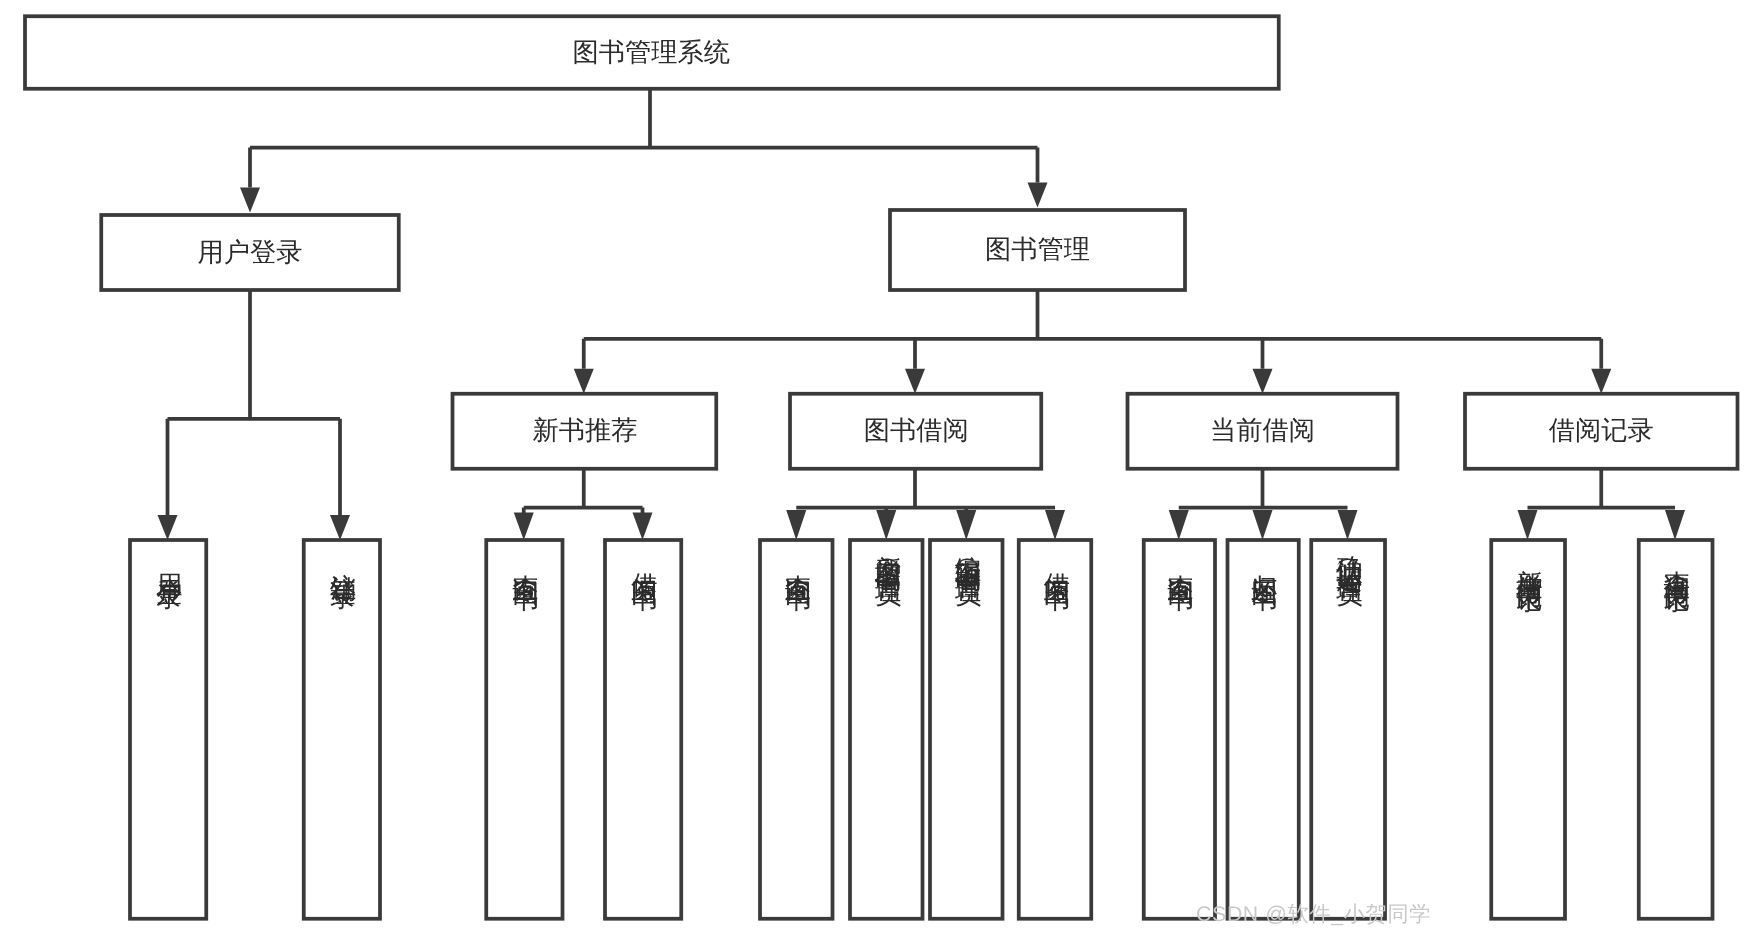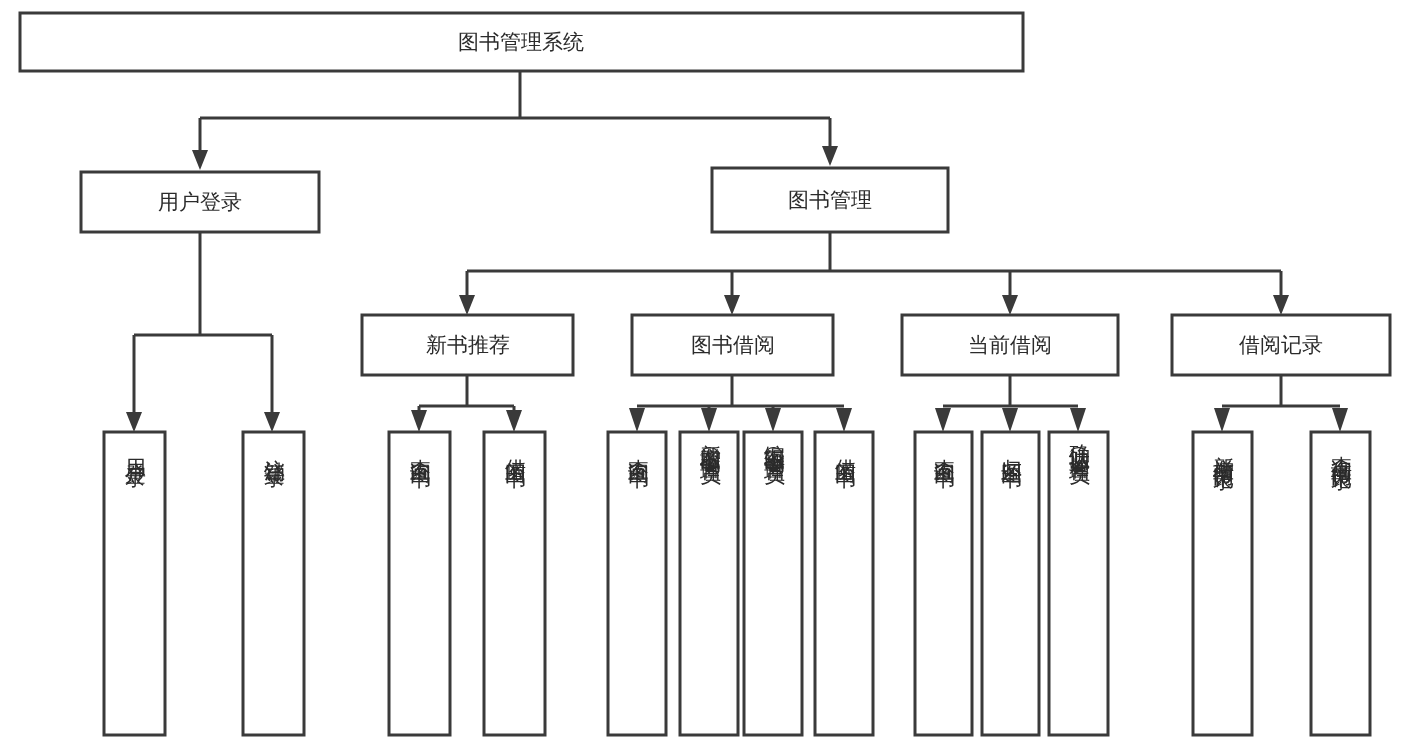--- a/index.html
+++ b/index.html
@@ -181,13 +181,14 @@
       <rect class="node-rect" x="1193" y="432" width="59" height="303"></rect>
       <text class="node-label label-v" x="1222" y="448" dominant-baseline="hanging">新增借阅记录</text>
     </g>
     <g>
       <rect class="node-rect" x="1311" y="432" width="59" height="303"></rect>
       <text class="node-label label-v" x="1340" y="448" dominant-baseline="hanging">查询借阅记录</text>
     </g>
 
   </svg>
 
+  <div class="watermark">CSDN @软件_小贺同学</div>
 </div>
 
 </body></html>

